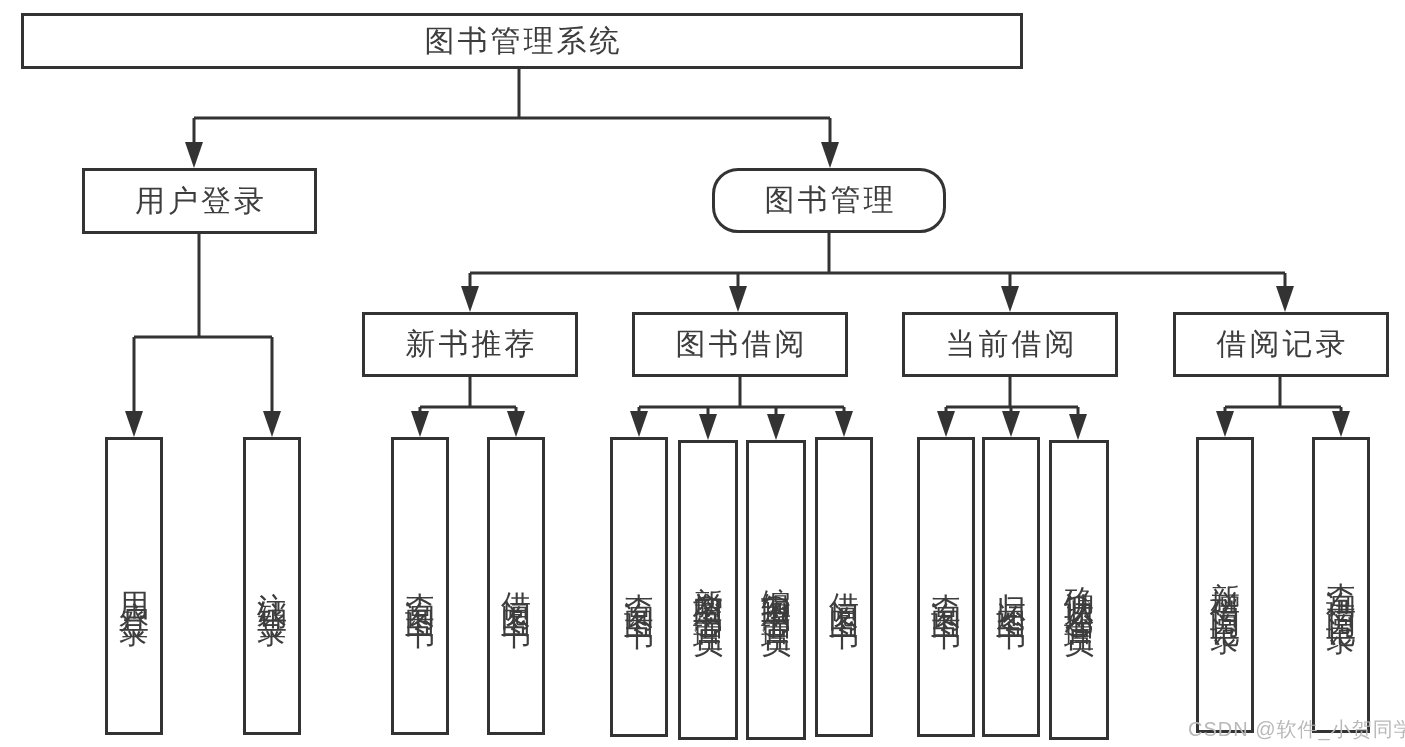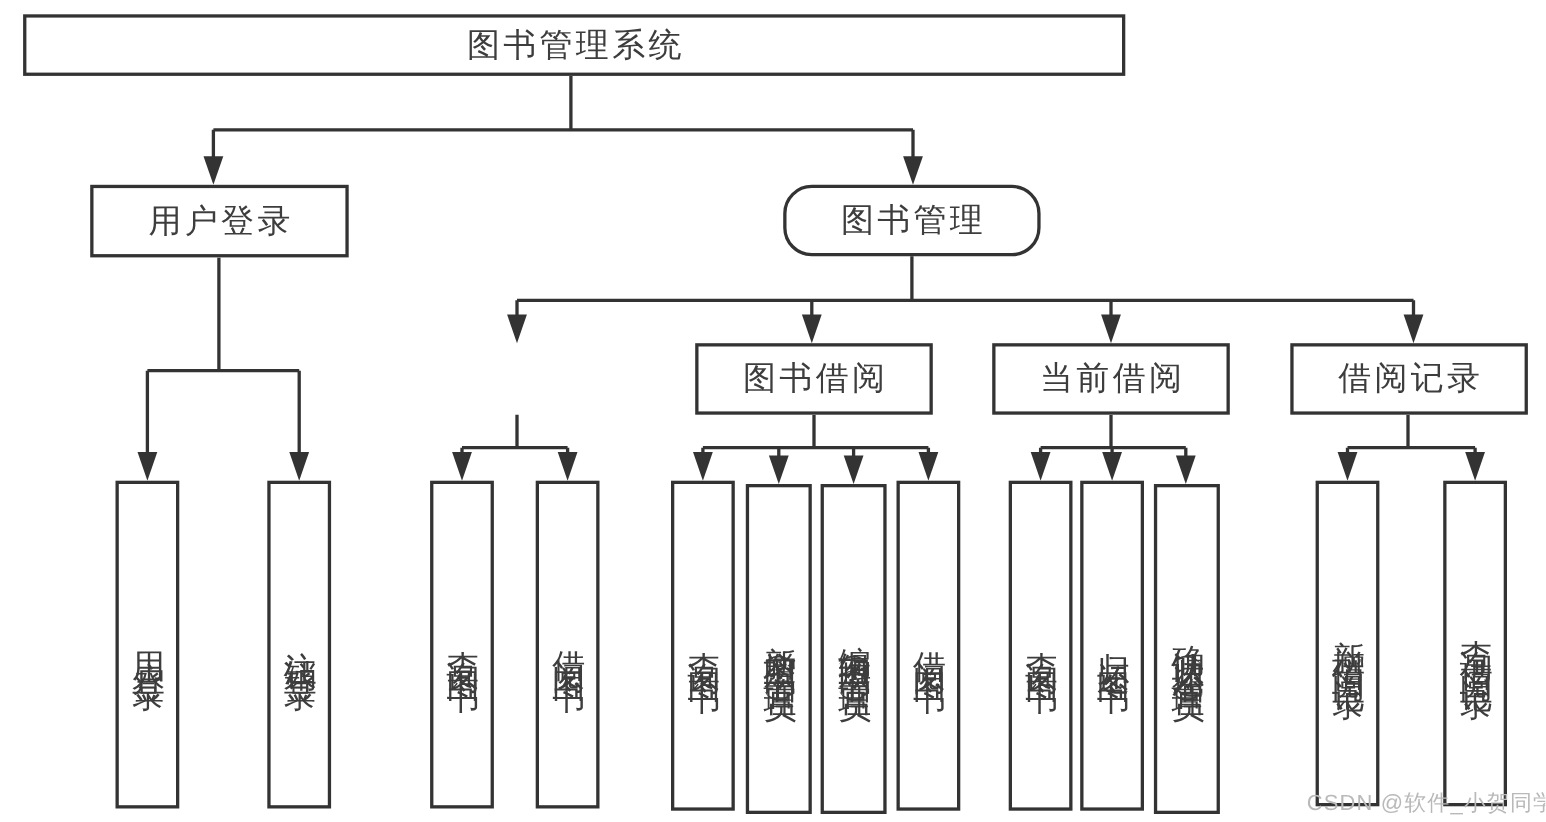--- a/index.html
+++ b/index.html
@@ -85,20 +85,23 @@
     <span>图书管理系统</span>
   </div>
 
   <div class="node hnode" style="left:82px;top:168px;width:235px;height:66px;">
     <span>用户登录</span>
   </div>
   <div class="node hnode" style="left:712px;top:168px;width:234px;height:65px;border-radius:26px;">
     <span>图书管理</span>
   </div>
 
+  <div class="node hnode" style="left:362px;top:312px;width:216px;height:65px;">
+    <span>新书推荐</span>
+  </div>
   <div class="node hnode" style="left:632px;top:312px;width:216px;height:65px;">
     <span>图书借阅</span>
   </div>
   <div class="node hnode" style="left:902px;top:312px;width:216px;height:65px;">
     <span>当前借阅</span>
   </div>
   <div class="node hnode" style="left:1173px;top:312px;width:216px;height:65px;">
     <span>借阅记录</span>
   </div>
 

